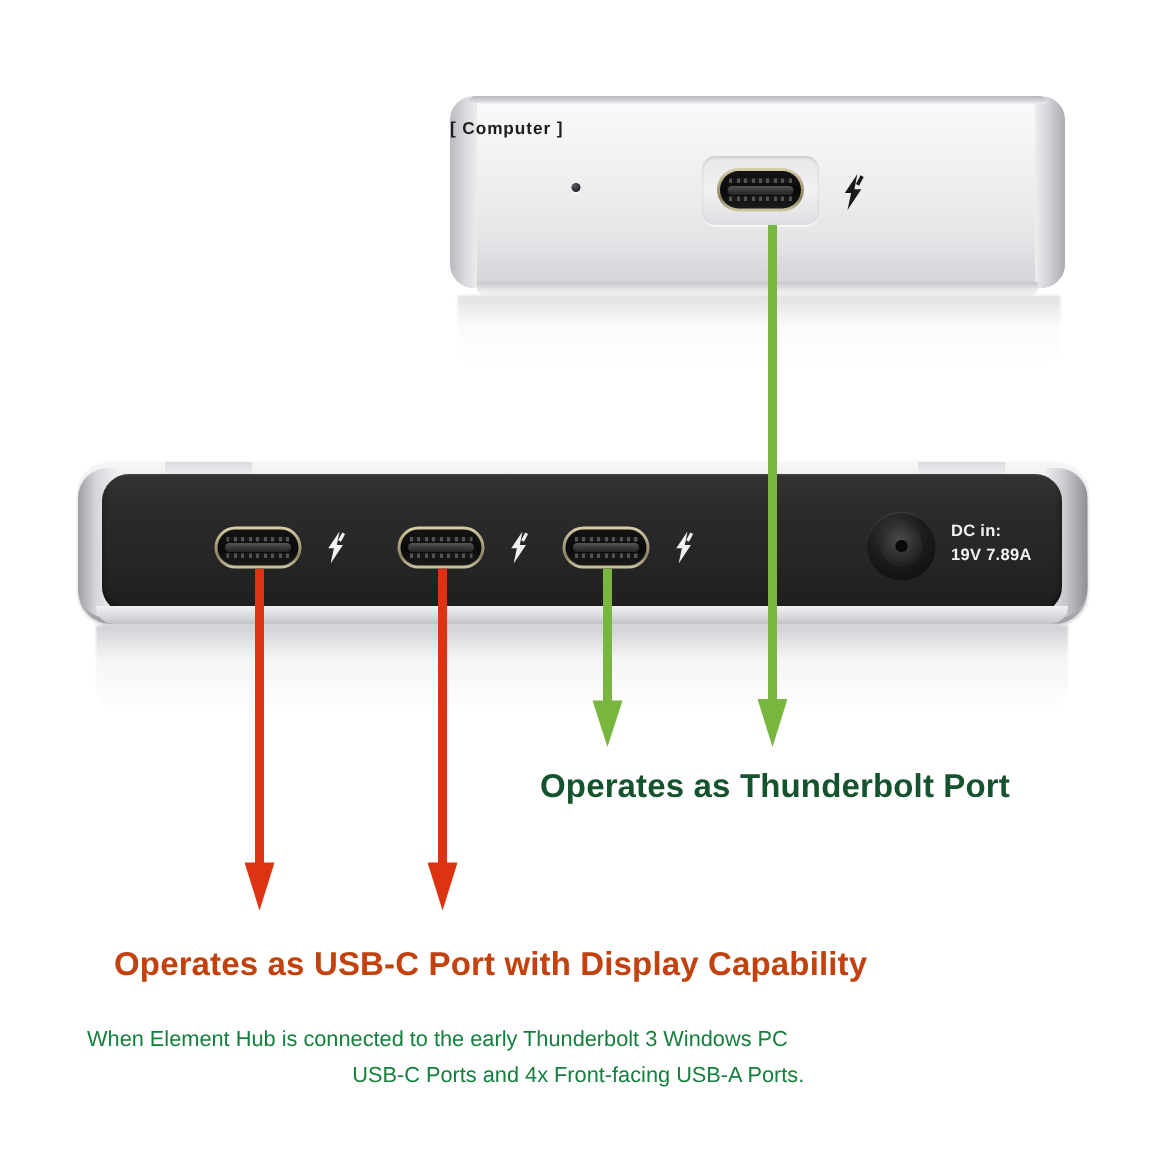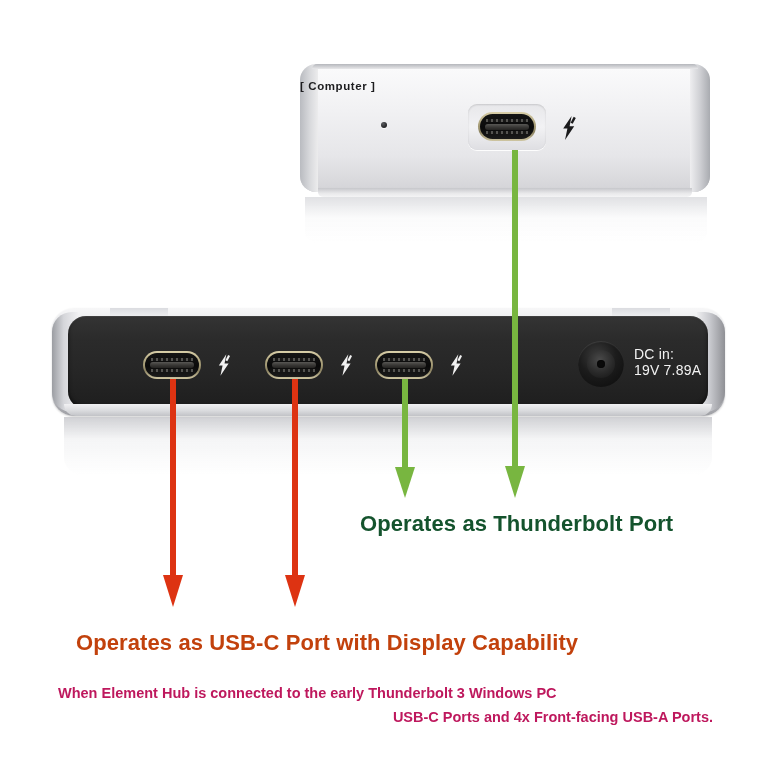--- a/index.html
+++ b/index.html
@@ -258,22 +258,22 @@
     width: 8px; height: 8px;
     border-radius: 50%;
     background: #0a0a0a;
     box-shadow: inset 0 0 2px #000;
   }
   .dc-label {
     position: absolute;
     left: 634px;
     top: 346px;
     color: #f2f2f2;
-    font-size: 14px;
-    font-weight: normal;
+    font-size: 11px;
+    font-weight: bold;
     line-height: 16px;
     letter-spacing: 0.2px;
   }
 
   
   .arrow { position: absolute; }
   .arrow svg { display: block; }
 
   
   .caption-green {
@@ -295,23 +295,23 @@
     color: #c2410c;
     letter-spacing: 0.1px;
     white-space: nowrap;
   }
   .body-note {
     position: absolute;
     left: 58px;
     top: 681px;
     width: 655px;
     font-size: 14.5px;
-    font-weight: bold;
+    font-weight: normal;
     line-height: 24px;
-    color: #be185d;
+    color: #15803d;
     text-align: justify;
   }
   .body-note span { display: block; }
 </style>
 </head>
 <body>
 
 <div id="stage">
 
   <div class="top-device"></div>
@@ -428,16 +428,16 @@
       <rect x="7" y="0" width="6" height="200" fill="#dd3312"></rect>
       <polygon points="0,196 20,196 10,228" fill="#dd3312"></polygon>
     </svg>
   </div>
 
   <div class="caption-green">Operates as Thunderbolt Port</div>
   <div class="caption-red">Operates as USB-C Port with Display Capability</div>
 
   <div class="body-note">
     <span>When Element Hub is connected to the early Thunderbolt 3 Windows PC</span>
-    <span style="text-align:right;">USB-C Ports and 4x Front-facing USB-A Ports.</span>
+    <span style="text-align:center;">USB-C Ports and 4x Front-facing USB-A Ports.</span>
   </div>
 
 </div>
 
 </body></html>

